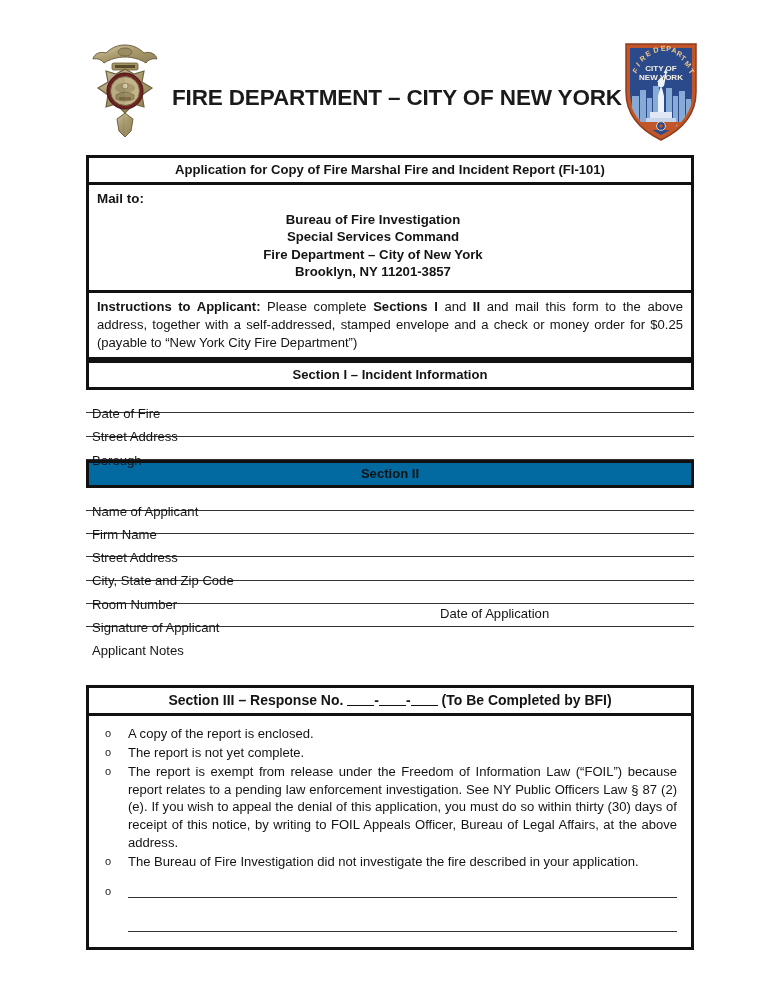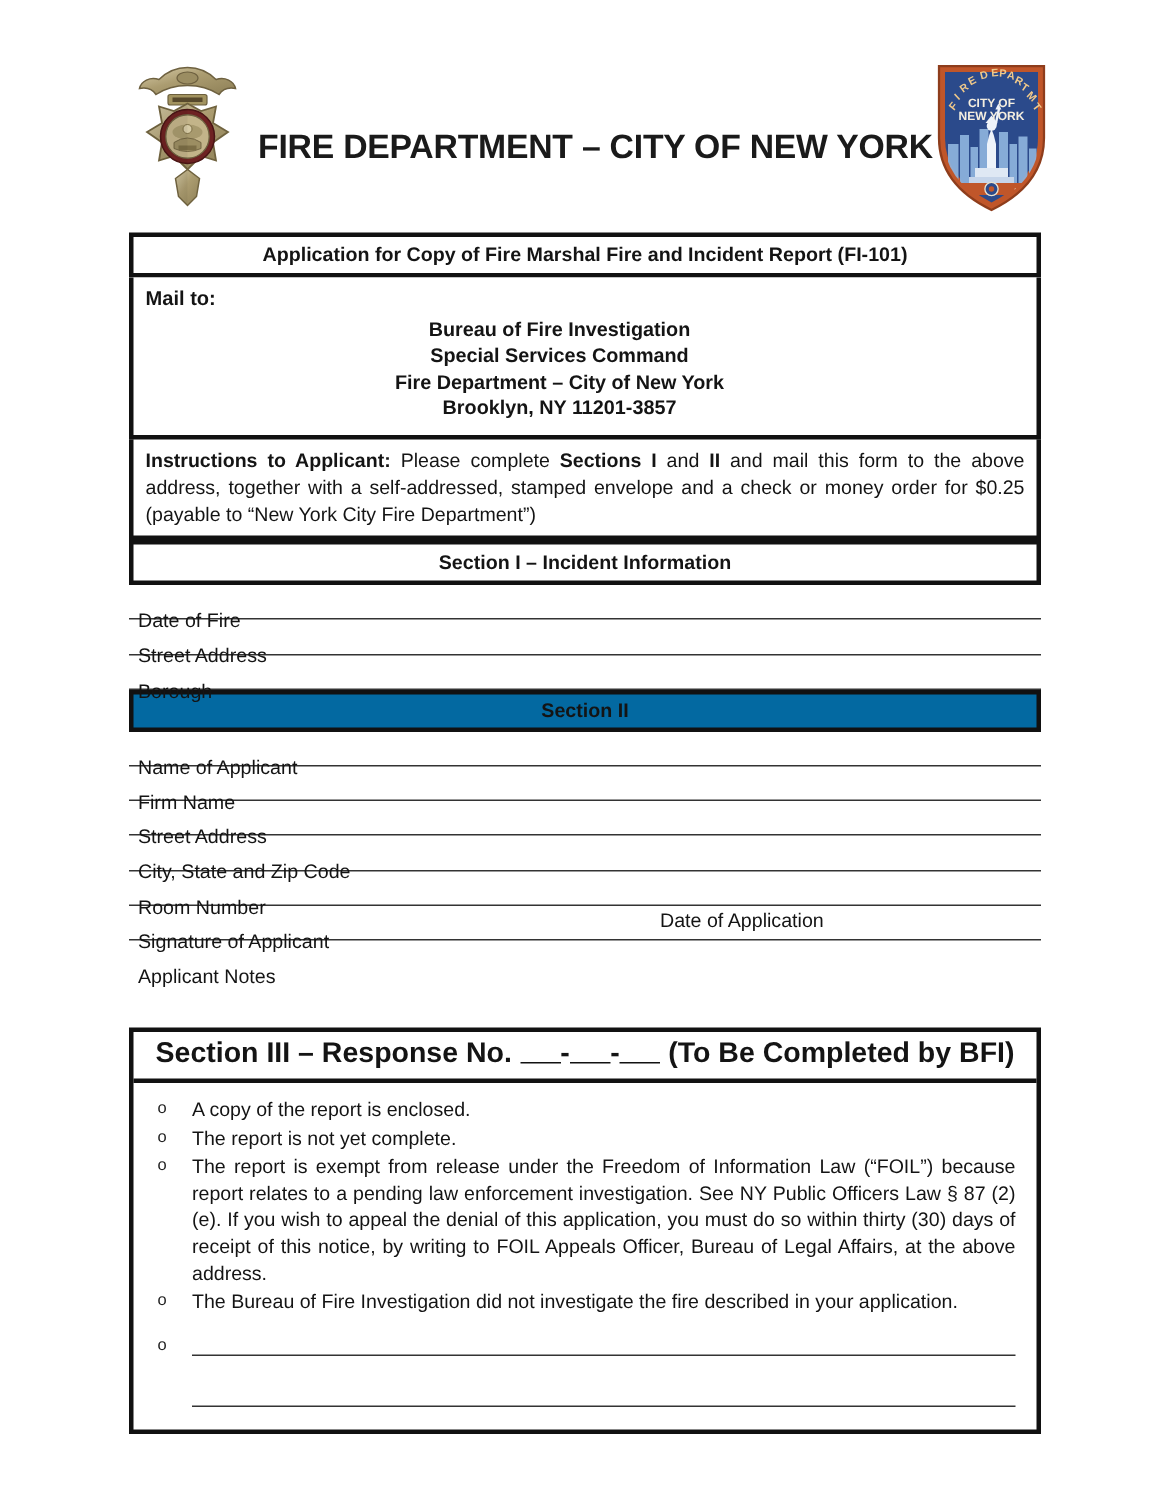--- a/index.html
+++ b/index.html
@@ -137,21 +137,21 @@
     left: 86px;
     top: 685px;
     width: 608px;
     border: 3px solid #111;
     background: #fff;
   }
   #section3-header {
     border-bottom: 3px solid #111;
     text-align: center;
     font-weight: bold;
-    font-size: 19px;
+    font-size: 14px;
     padding: 4px 4px 5px 4px;
   }
   .blankslot {
     display: inline-block;
     width: 27px;
     border-bottom: 1.8px solid #111;
     vertical-align: -1px;
   }
   #section3-body {
     padding: 9px 14px 14px 8px;

